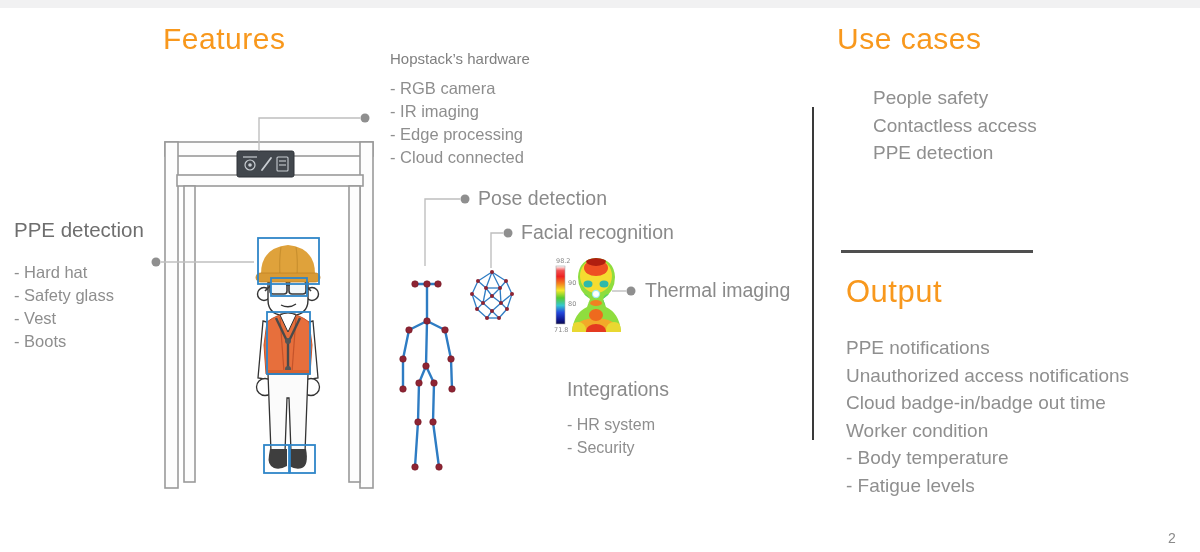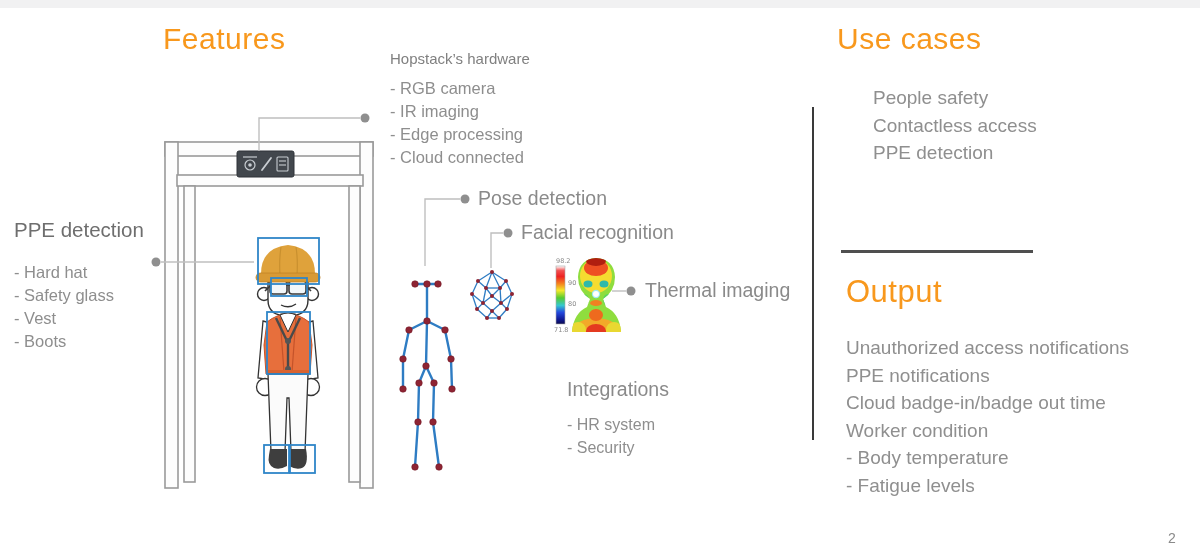--- a/index.html
+++ b/index.html
@@ -298,22 +298,22 @@
   <div class="abs biglist" style="left:829px;top:84px;margin-left:44px;">
     <div>People safety</div>
     <div>Contactless access</div>
     <div>PPE detection</div>
   </div>
 
   <div class="abs hline"></div>
 
   <div class="abs orange-title" style="left:846px;top:274px;font-size:31px;">Output</div>
   <div class="abs biglist" style="left:846px;top:334px;">
+    <div>PPE notifications</div>
     <div>Unauthorized access notifications</div>
-    <div>PPE notifications</div>
     <div>Cloud badge-in/badge out time</div>
     <div>Worker condition</div>
     <div>- Body temperature</div>
     <div>- Fatigue levels</div>
   </div>
 
   <div class="abs pagenum">2</div>
 
 </div>
 

